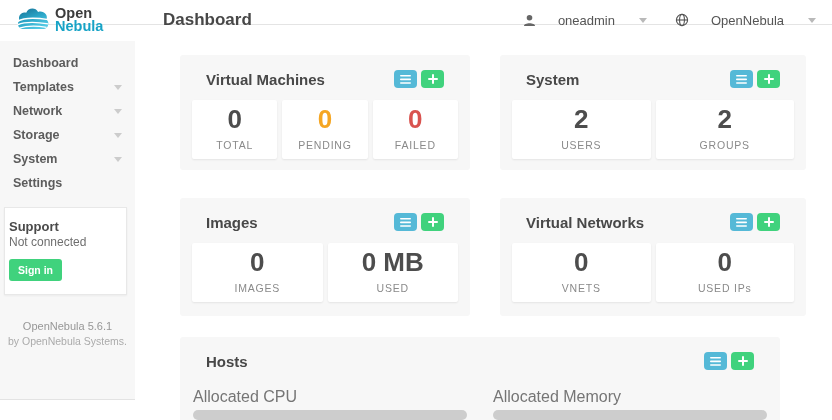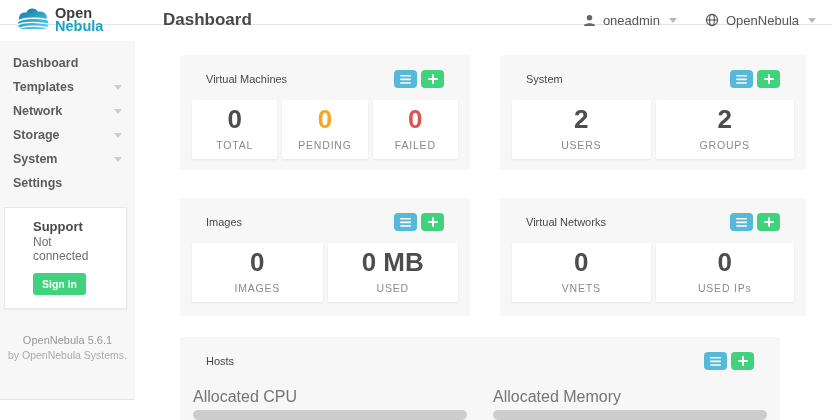--- a/index.html
+++ b/index.html
@@ -11,37 +11,37 @@
             background:#fff; border-bottom:1px solid #e4e4e4; z-index:10; }
   .logo-area { position:absolute; left:0; top:0; width:135px; height:40px;
                display:flex; align-items:center; padding-left:16px; cursor:pointer; }
   .logo-text { margin-left:5px; line-height:13px; }
   .logo-text .l1 { font-size:14.5px; font-weight:700; color:#3c3c3c; }
   .logo-text .l2 { font-size:14.5px; font-weight:700; color:#17a3c6; }
   .page-title { position:absolute; left:163px; top:0; height:40px; line-height:40px;
                 font-size:17px; font-weight:600; color:#474747; }
   .topbar-right { position:absolute; right:16px; top:0; height:40px;
                   display:flex; align-items:center; gap:28px; }
-  .tb-item { display:flex; align-items:center; gap:7px; font-size:13px; color:#555;
+  .tb-item { display:flex; align-items:center; gap:22px; font-size:13px; color:#555;
              cursor:pointer; }
   .caret { width:0; height:0; border-left:4px solid transparent;
            border-right:4px solid transparent; border-top:5px solid #b9b9b9;
            margin-left:2px; }
 
   
   .sidebar { position:absolute; left:0; top:41px; width:135px; height:359px;
              background:#f7f7f7; border-bottom:1px solid #e3e3e3; }
   .nav { padding-top:10px; }
   .nav-item { display:flex; align-items:center; justify-content:space-between;
               height:24px; padding:0 13px; font-size:12.5px; font-weight:600;
               color:#5c5c5c; cursor:pointer; }
   .nav-caret { width:0; height:0; border-left:4px solid transparent;
                border-right:4px solid transparent; border-top:5px solid #cccccc; }
   .support-card { margin:12px 8px 0 4px; background:#fff; border:1px solid #e8e8e8;
-                  box-shadow:0 1px 2px rgba(0,0,0,.05); padding:11px 28px 13px; }
+                  box-shadow:0 1px 2px rgba(0,0,0,.05); padding:11px 4px 13px; }
   .support-title { font-size:13px; font-weight:700; color:#4a4a4a; }
   .support-status { font-size:12px; color:#6e6e6e; margin-top:1px; }
   .signin-btn { margin-top:10px; display:inline-block; background:#40d27d; color:#fff;
                 font-size:10.5px; font-weight:600; padding:5px 9px; border-radius:3px;
                 border:none; cursor:pointer; }
   .sidebar-footer { margin-top:25px; text-align:center; }
   .version { font-size:11px; color:#979797; }
   .credit  { font-size:10.5px; color:#ababab; margin-top:3px; }
 
   
@@ -49,21 +49,21 @@
              background:#fff; }
   .card { position:absolute; background:#f7f7f7; border-radius:3px; overflow:hidden; }
   #card-vms    { left:45px;  top:14px;  width:290px; height:115px; }
   #card-system { left:365px; top:14px;  width:306px; height:115px; }
   #card-images { left:45px;  top:157px; width:290px; height:118px; }
   #card-vnets  { left:365px; top:157px; width:306px; height:118px; }
   #card-hosts  { left:45px;  top:296px; width:600px; height:140px; }
 
   .card-header { display:flex; align-items:center; justify-content:space-between;
                  padding:15px 26px 0 26px; }
-  .card-title { font-size:11px; font-weight:400; color:#484848; }
+  .card-title { font-size:15px; font-weight:700; color:#484848; }
   .card-actions { display:flex; gap:4px; }
   .icon-btn { width:23px; height:18px; border:none; border-radius:4px; cursor:pointer;
               display:flex; align-items:center; justify-content:center; padding:0; }
   .icon-btn.blue  { background:#55b9d7; }
   .icon-btn.green { background:#40d27d; }
 
   .stat-row { display:flex; gap:5px; margin:12px 12px 0 12px; }
   .stat-box { flex:1; background:#fff; border-radius:2px; text-align:center;
               padding:5px 0 8px; box-shadow:0 1px 2px rgba(0,0,0,.08); cursor:pointer; }
   .stat-value { font-size:26px; font-weight:600; color:#4d4d4d; line-height:29px; }

